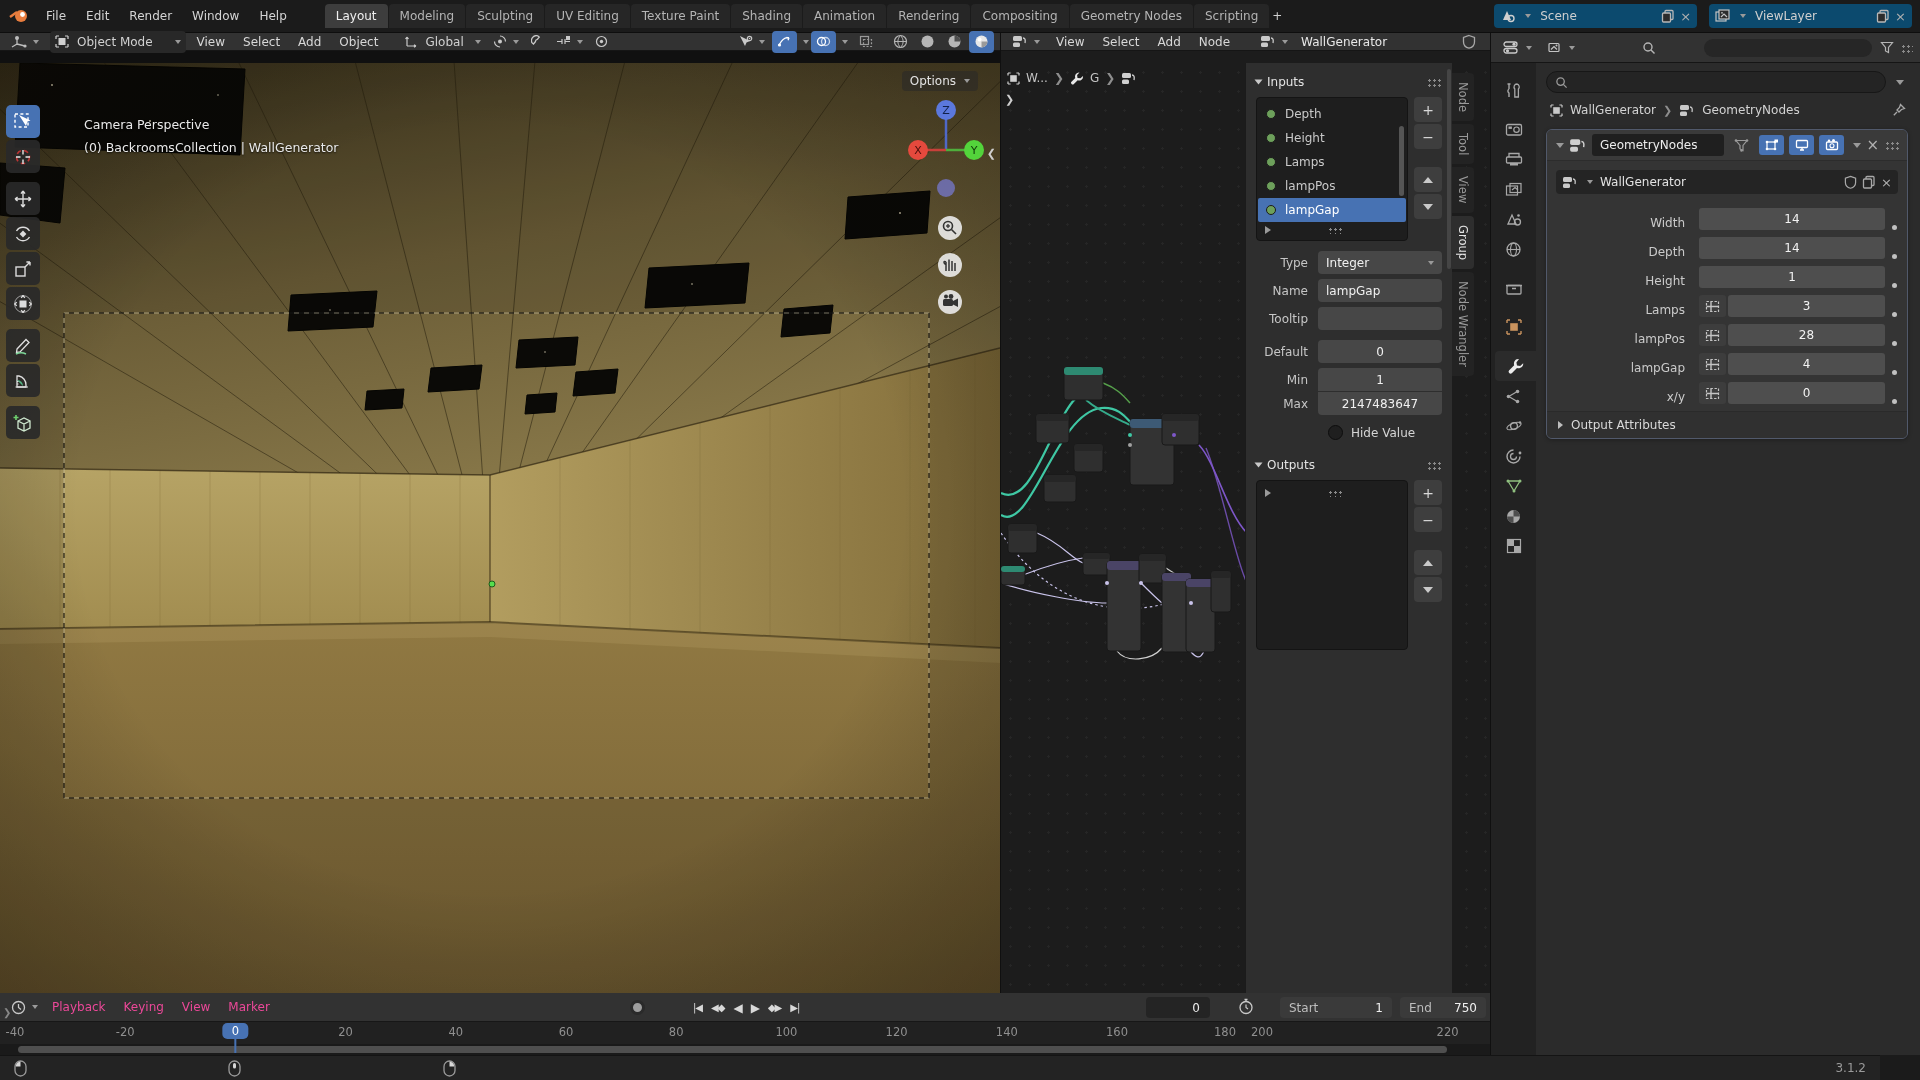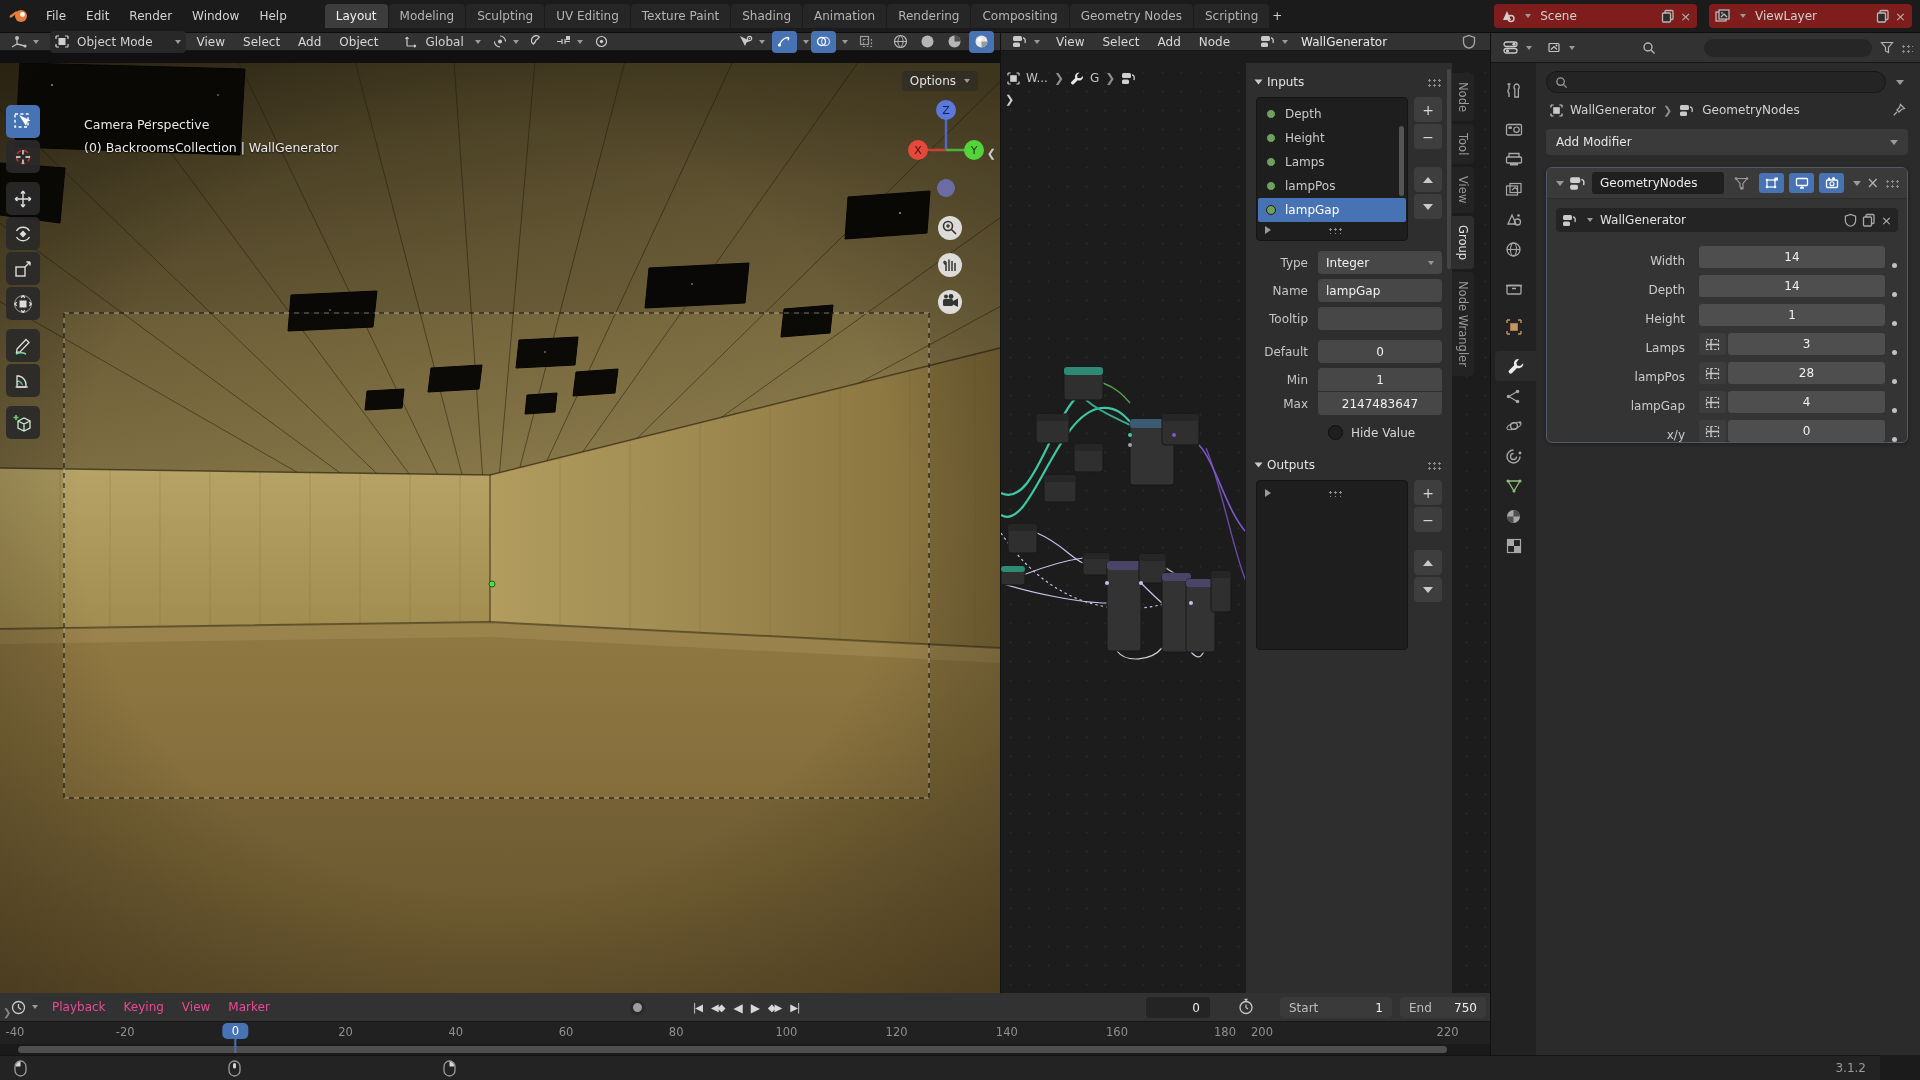--- a/index.html
+++ b/index.html
@@ -14,21 +14,21 @@
   .xmark { color:#b0b0b0; font-size:13px; line-height:1; }
   .i { display:inline-flex; align-items:center; justify-content:center; }
   svg { display:block; }
 
   
   #topbar { position:absolute; left:0; top:0; width:1920px; height:33px; background:#1b1b1b; display:flex; align-items:center; padding:0 8px; border-bottom:1px solid #0e0e0e; }
   #topbar .menu { padding:4px 10px; color:#d4d4d4; border-radius:4px; }
   #tabs { display:flex; margin-left:28px; align-items:center; }
   #tabs .tab { padding:5px 11px; color:#b4b4b4; border-radius:4px 4px 0 0; background:#262626; margin-right:1px; white-space:nowrap; }
   #tabs .tab.active { background:#3d3d3d; color:#f0f0f0; }
-  .idblock { display:flex; align-items:center; background:#7f1d1d; border-radius:4px; height:24px; padding:0 6px; gap:5px; }
+  .idblock { display:flex; align-items:center; background:#0c4a6e; border-radius:4px; height:24px; padding:0 6px; gap:5px; }
   .idblock .name { color:#cfcfcf; padding:0 14px 0 4px; min-width:120px; }
 
   
   .edheader { position:absolute; left:0; top:0; right:0; height:18px; background:#323232; display:flex; align-items:center; padding:0 6px; gap:2px; border-bottom:1px solid #151515; }
   .edheader .menu { padding:4px 9px; color:#d8d8d8; }
   .hbtn { display:inline-flex; align-items:center; height:22px; padding:0 5px; border-radius:4px; background:transparent; gap:2px; }
   .hbtn.boxed { background:#282828; }
   .hbtn.blue { background:#4772b3; }
 
   
@@ -979,24 +979,20 @@
             </svg>
         </span>
         <span>GeometryNodes</span>
         <span class="i" style="margin-left:auto">
           <svg width="14" height="14" viewBox="0 0 14 14">
               <path d="M8.5 1.5 L12.5 5.5 L9.5 6.5 L7 9 L5 7 L7.5 4.5 Z M5 9 L1.8 12.2" fill="none" stroke="#a8a8a8" stroke-width="1.3"></path>
             </svg>
         </span>
       </div>
 
-      <div id="add-modifier">
-        <span>Add Modifier</span>
-          <span class="chev"></span>
-      </div>
 
       <div id="mod-panel">
         <div id="mod-head">
           <span class="chev" style="margin-left:2px"></span>
           <span class="i">
             <svg width="18" height="15" viewBox="0 0 16 13">
                 <rect x="1" y="1" width="9" height="5" rx="1.5" fill="#cfcfcf"></rect>
                 <rect x="1" y="7.5" width="7" height="4.5" rx="1.5" fill="#cfcfcf"></rect>
                 <path d="M11 3 Q14 3 13 8" fill="none" stroke="#cfcfcf" stroke-width="1.3"></path>
               </svg>
@@ -1136,20 +1132,24 @@
                   <path d="M1.5 6.5 H13.5 M6 1.5 V11.5" stroke="#c4c4c4" stroke-width="1.4"></path>
                 </svg>
               </span>
               <span class="pfield">0</span>
               <span class="dec">
                 <i></i>
               </span>
             </div>
           </div>
 
+        <div id="out-attrs">
+          <span class="tri"></span>
+          <span>Output Attributes</span>
+        </div>
       </div>
     </div>
   </div>
 
   <div id="timeline">
     <div id="tl-header">
       <span class="hbtn">
         <svg width="15" height="15" viewBox="0 0 15 15">
             <circle cx="7.5" cy="7.5" r="6" fill="none" stroke="#c9c9c9" stroke-width="1.3"></circle>
             <path d="M7.5 4 V7.5 L10 9.5" stroke="#c9c9c9" stroke-width="1.3" fill="none"></path>

